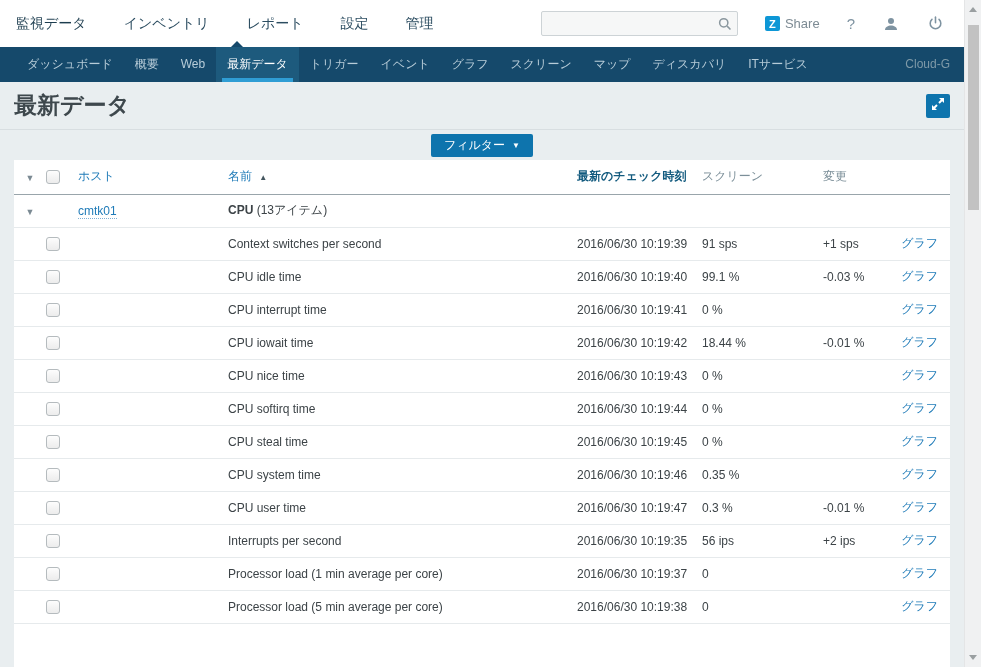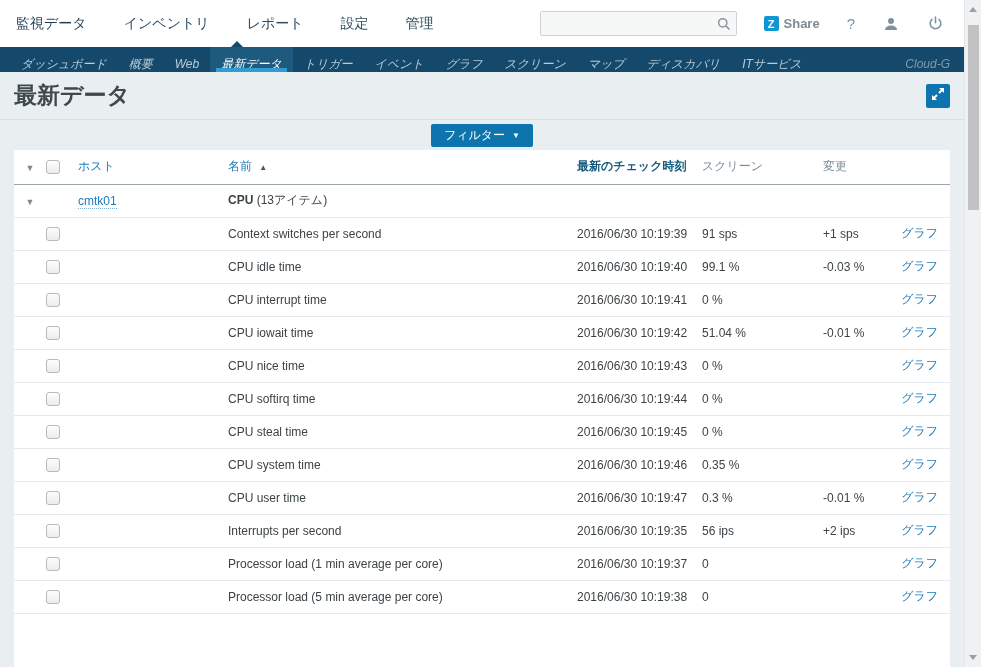--- a/index.html
+++ b/index.html
@@ -27,28 +27,28 @@
     width: 197px; height: 25px; border: 1px solid #cdd3d6; background: #f6f7f7;
     border-radius: 2px; padding: 0 26px 0 8px; font-size: 12px; color: #333;
     font-family: "Liberation Sans", sans-serif; outline: none;
   }
   .search-icon { position: absolute; right: 6px; top: 5px; cursor: pointer; }
   .share { display: flex; align-items: center; gap: 5px; cursor: pointer; }
   .z-icon {
     width: 15px; height: 15px; background: #0d97d6; color: #fff; border-radius: 2px;
     font-size: 11px; font-weight: bold; display: flex; align-items: center; justify-content: center;
   }
-  .share-label { color: #7d8b94; font-size: 13px; font-weight: bold; }
+  .share-label { color: #7d8b94; font-size: 13px; }
   .help-glyph { color: #7e93a1; font-size: 15px; cursor: pointer; }
   .icon-btn { cursor: pointer; display: flex; align-items: center; }
 
   
   .subnav {
-    position: relative; height: 25px; background: #15496b;
-    display: flex; padding-left: 10px; font-style: italic;
+    position: relative; height: 35px; background: #15496b;
+    display: flex; padding-left: 16px;
   }
   .subnav-notch {
     position: absolute; top: -6px; left: 231px; width: 0; height: 0;
     border-left: 6px solid transparent; border-right: 6px solid transparent;
     border-bottom: 6px solid #15496b;
   }
   .sn-item {
     position: relative; line-height: 35px; padding: 0 11px;
     font-size: 12px; color: #b7ccd8; cursor: pointer; text-decoration: none; white-space: nowrap;
   }
@@ -265,21 +265,21 @@
             <td class="c-val">0 %</td>
             <td class="c-chg"></td>
             <td class="c-graph"><a class="link graph">グラフ</a></td>
           </tr>
           <tr>
             <td class="c-tg"></td>
             <td class="c-cb"><input type="checkbox" style=""></td>
             <td class="c-host"></td>
             <td class="c-name">CPU iowait time</td>
             <td class="c-time">2016/06/30 10:19:42</td>
-            <td class="c-val">51.04 %</td>
+            <td class="c-val">18.44 %</td>
             <td class="c-chg">-0.01 %</td>
             <td class="c-graph"><a class="link graph">グラフ</a></td>
           </tr>
           <tr>
             <td class="c-tg"></td>
             <td class="c-cb"><input type="checkbox" style=""></td>
             <td class="c-host"></td>
             <td class="c-name">CPU nice time</td>
             <td class="c-time">2016/06/30 10:19:43</td>
             <td class="c-val">0 %</td>

